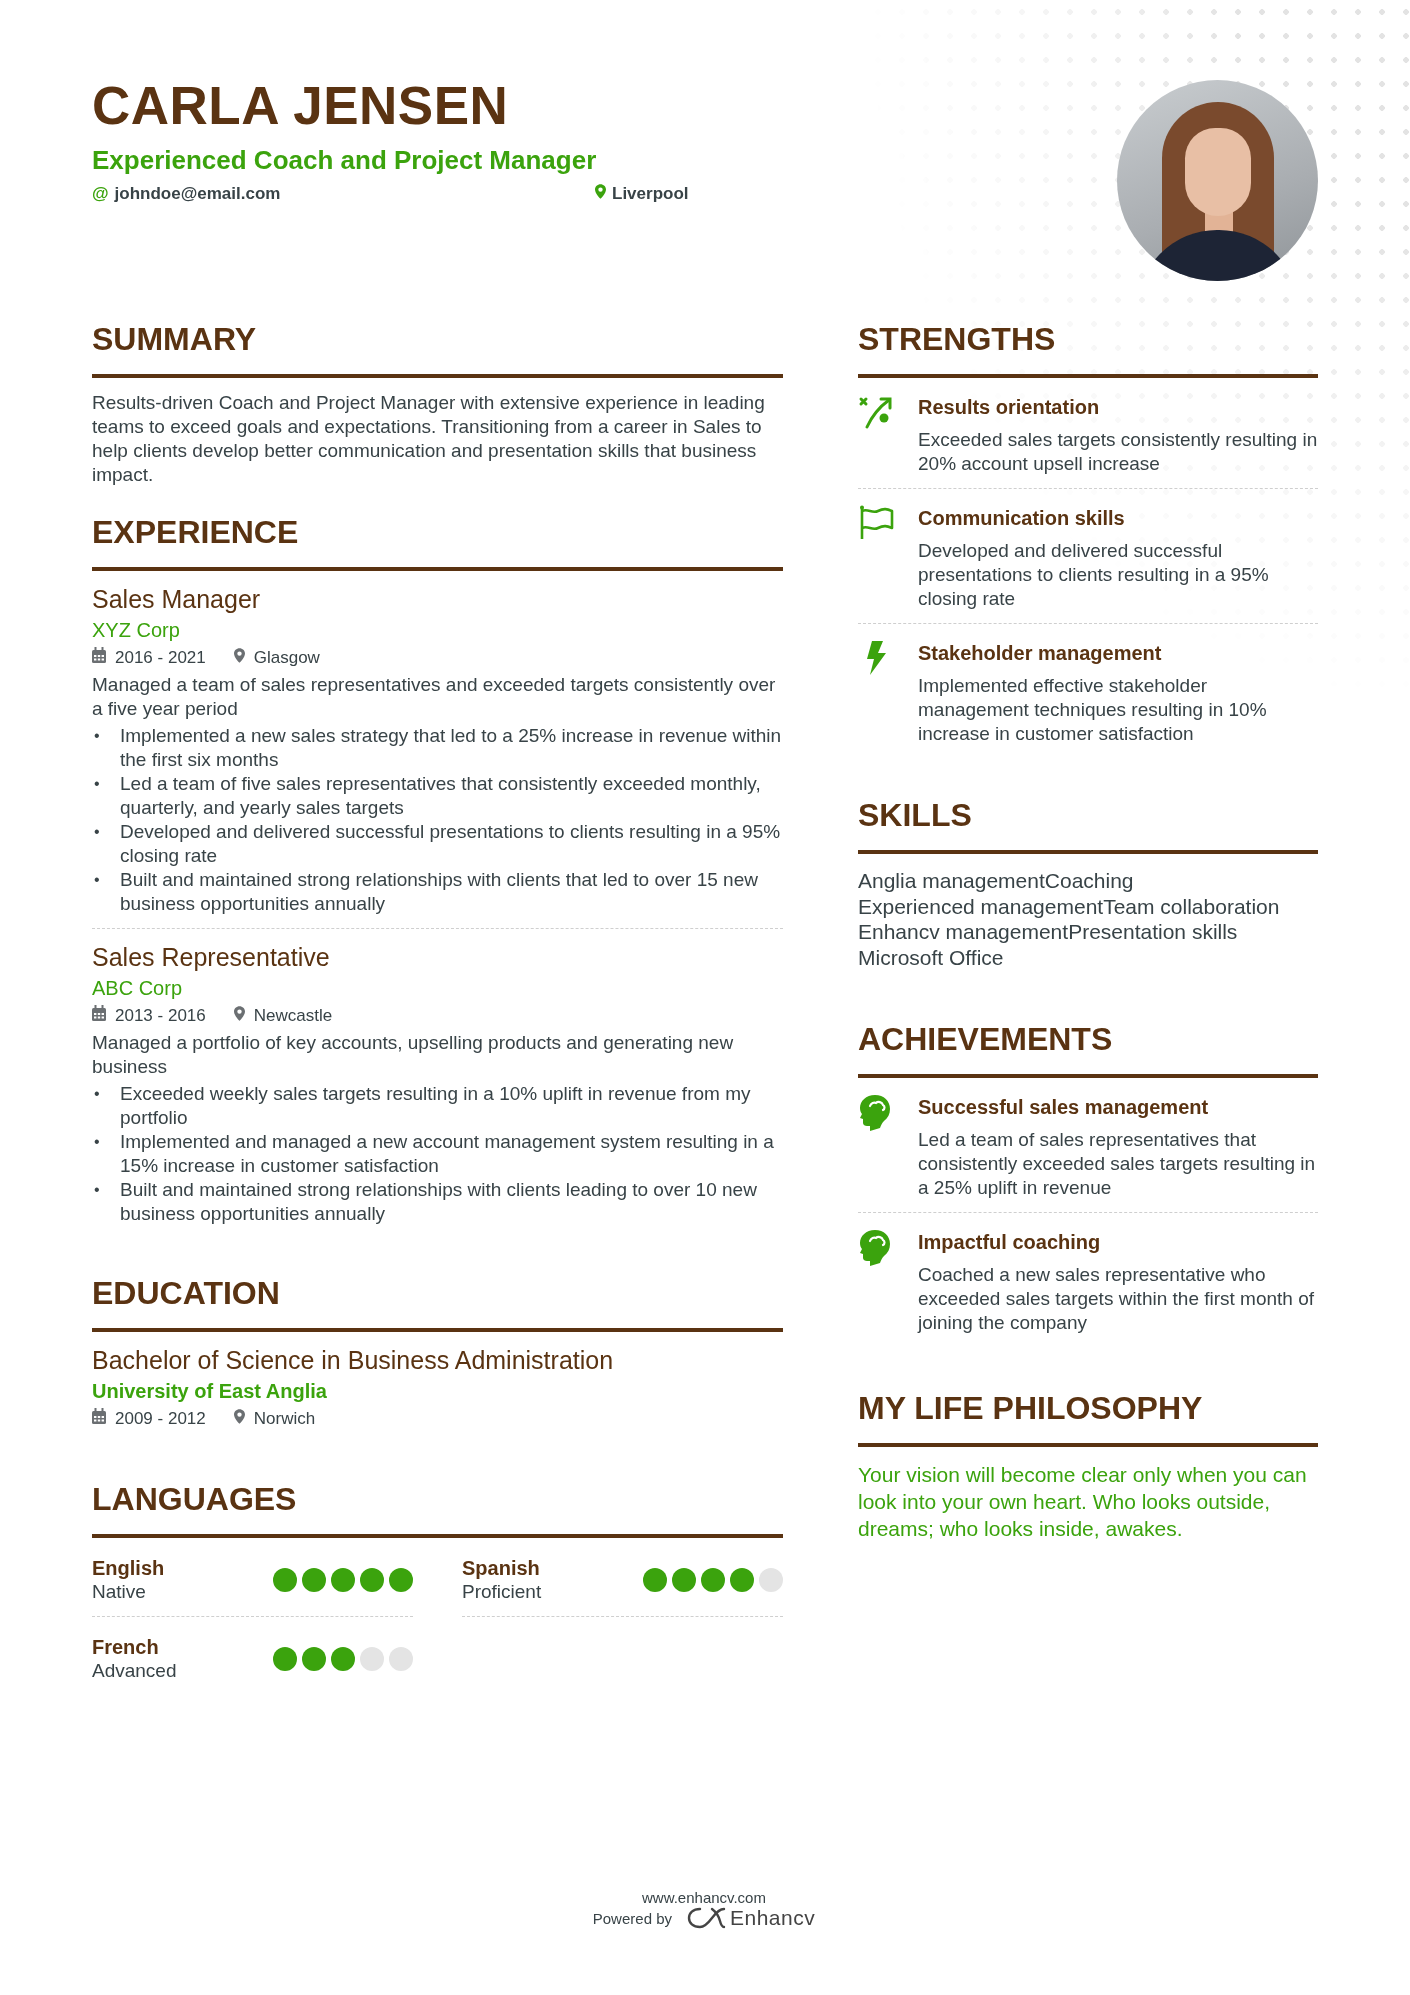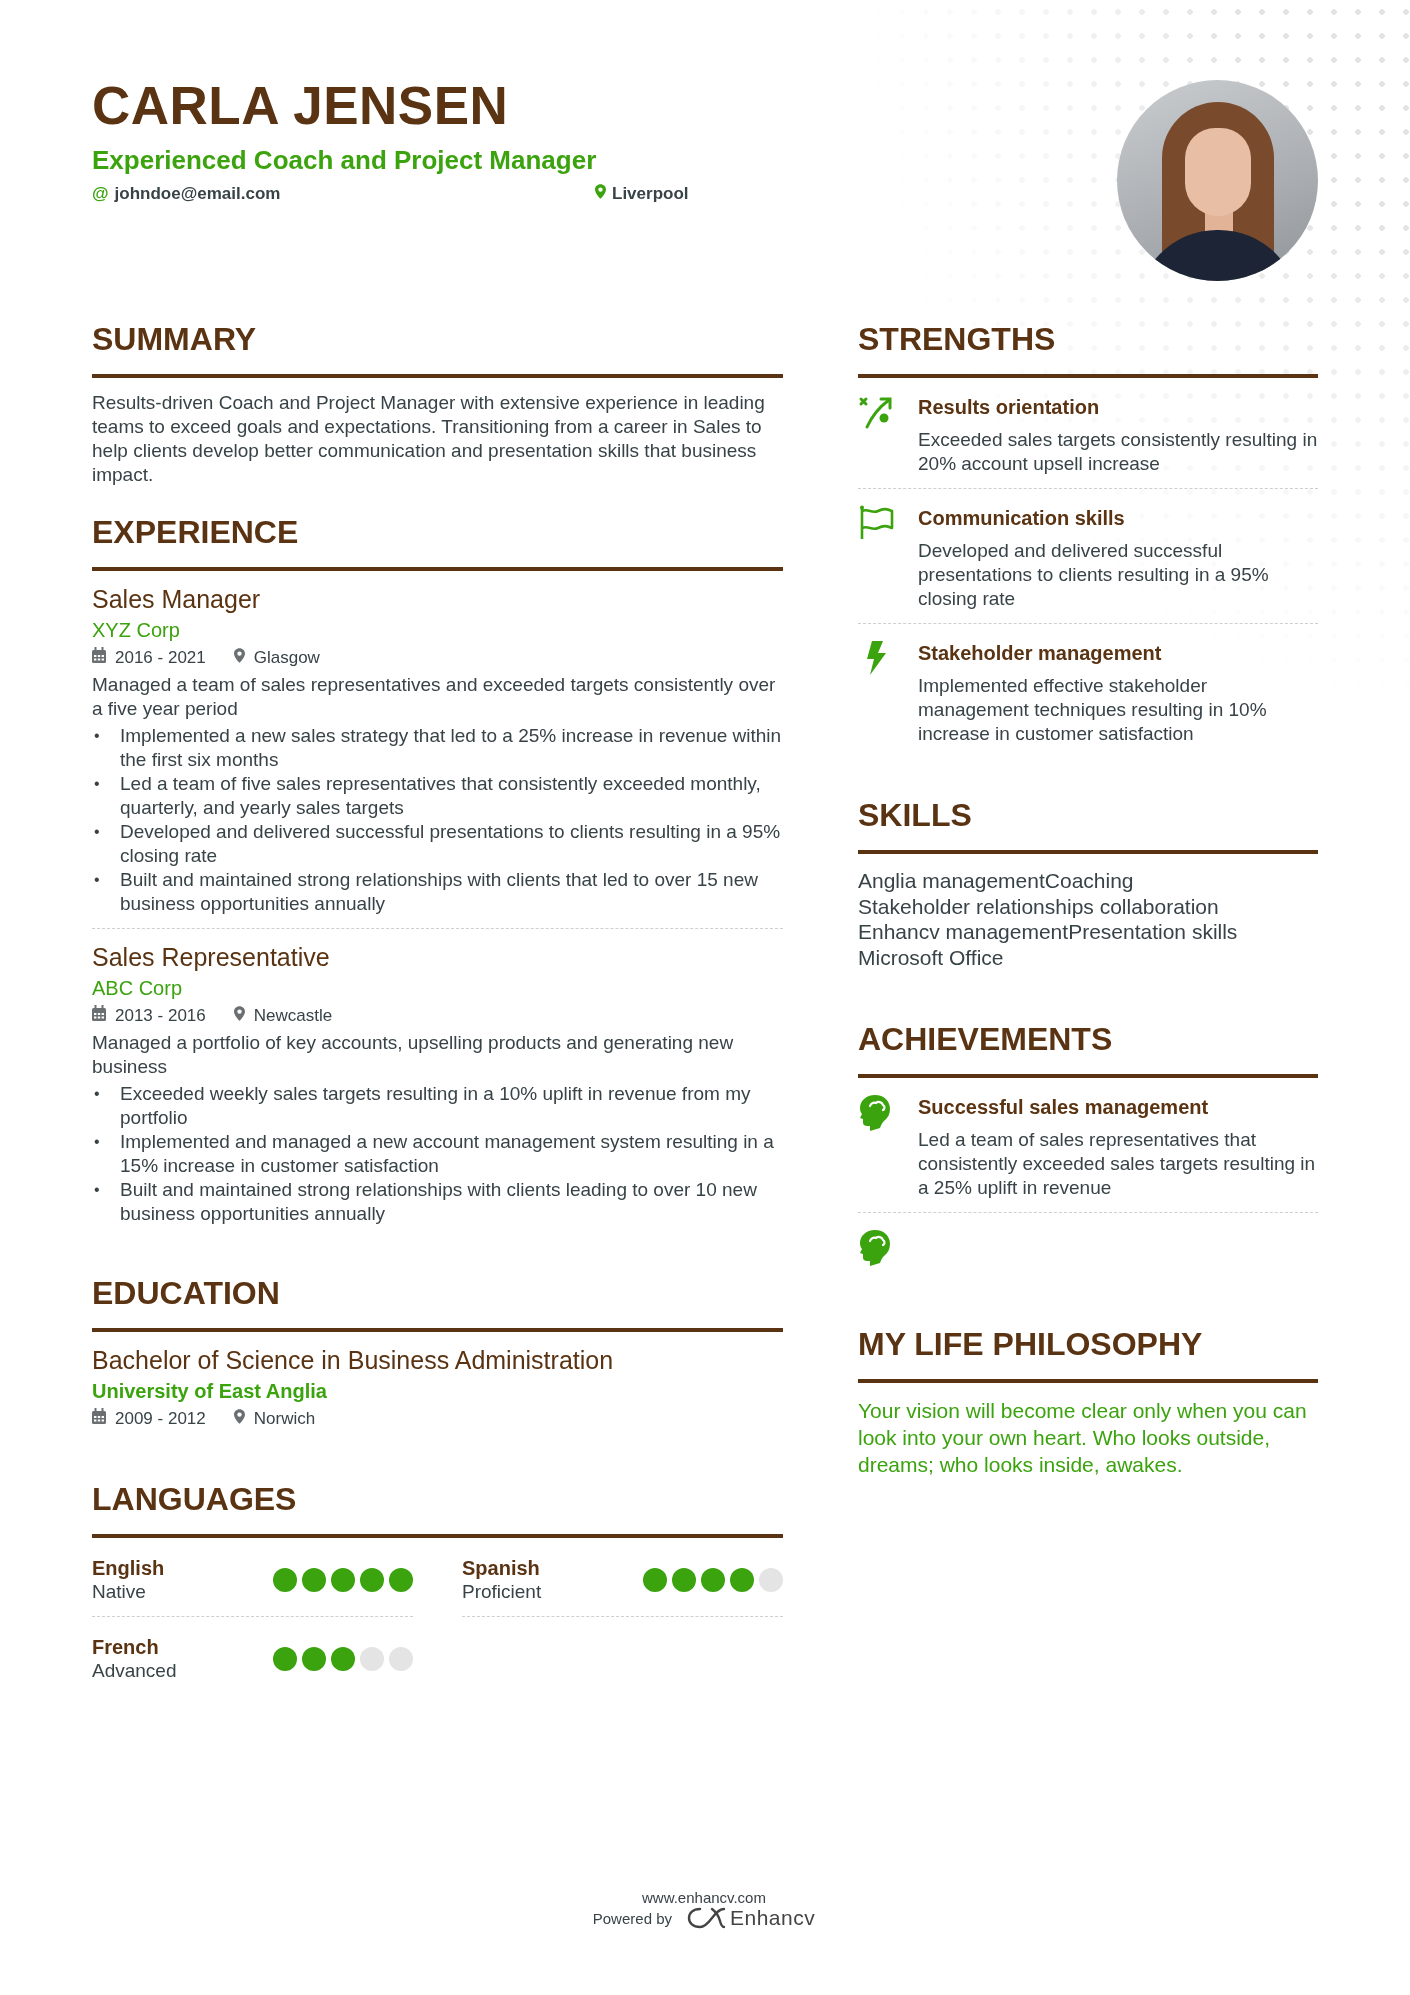--- a/index.html
+++ b/index.html
@@ -320,21 +320,21 @@
         <div class="ftitle">Stakeholder management</div>
         <div class="fdesc">Implemented effective stakeholder management techniques resulting in 10% increase in customer satisfaction</div>
       </div>
     </div>
   </section>
 
   <section class="section" style="margin-top:38px">
     <h2 class="section-title">SKILLS</h2>
     <div class="skills-text">
       <div>Anglia managementCoaching</div>
-      <div>Stakeholder relationships collaboration</div>
+      <div>Experienced managementTeam collaboration</div>
       <div>Enhancv managementPresentation skills</div>
       <div>Microsoft Office</div>
     </div>
   </section>
 
   <section class="section" style="margin-top:50px">
     <h2 class="section-title">ACHIEVEMENTS</h2>
 
     <div class="feat">
       <div class="ico">
@@ -348,20 +348,24 @@
         <div class="fdesc">Led a team of sales representatives that consistently exceeded sales targets resulting in a 25% uplift in revenue</div>
       </div>
     </div>
 
     <div class="feat">
       <div class="ico">
         <svg width="34" height="38" viewBox="0 0 34 38">
             <path d="M17 1C8 1 2 7 2 14c0 3 1 5 2 6l-2 4 3 1v4c0 2 2 3 4 3h3v5l10-3c1-3 2-5 4-7 4-3 6-7 6-12C32 7 26 1 17 1z" fill="#3ba30d"></path>
             <path d="M12 12c1-3 4-4 6-3 2-2 6-1 7 2 2 1 2 4 0 5" stroke="#fff" stroke-width="2.2" fill="none" stroke-linecap="round"></path>
           </svg>
+      </div>
+      <div>
+        <div class="ftitle">Impactful coaching</div>
+        <div class="fdesc">Coached a new sales representative who exceeded sales targets within the first month of joining the company</div>
       </div>
     </div>
   </section>
 
   <section class="section" style="margin-top:42px">
     <h2 class="section-title">MY LIFE PHILOSOPHY</h2>
     <p class="philosophy">Your vision will become clear only when you can look into your own heart. Who looks outside, dreams; who looks inside, awakes.</p>
   </section>
 </div>
 

